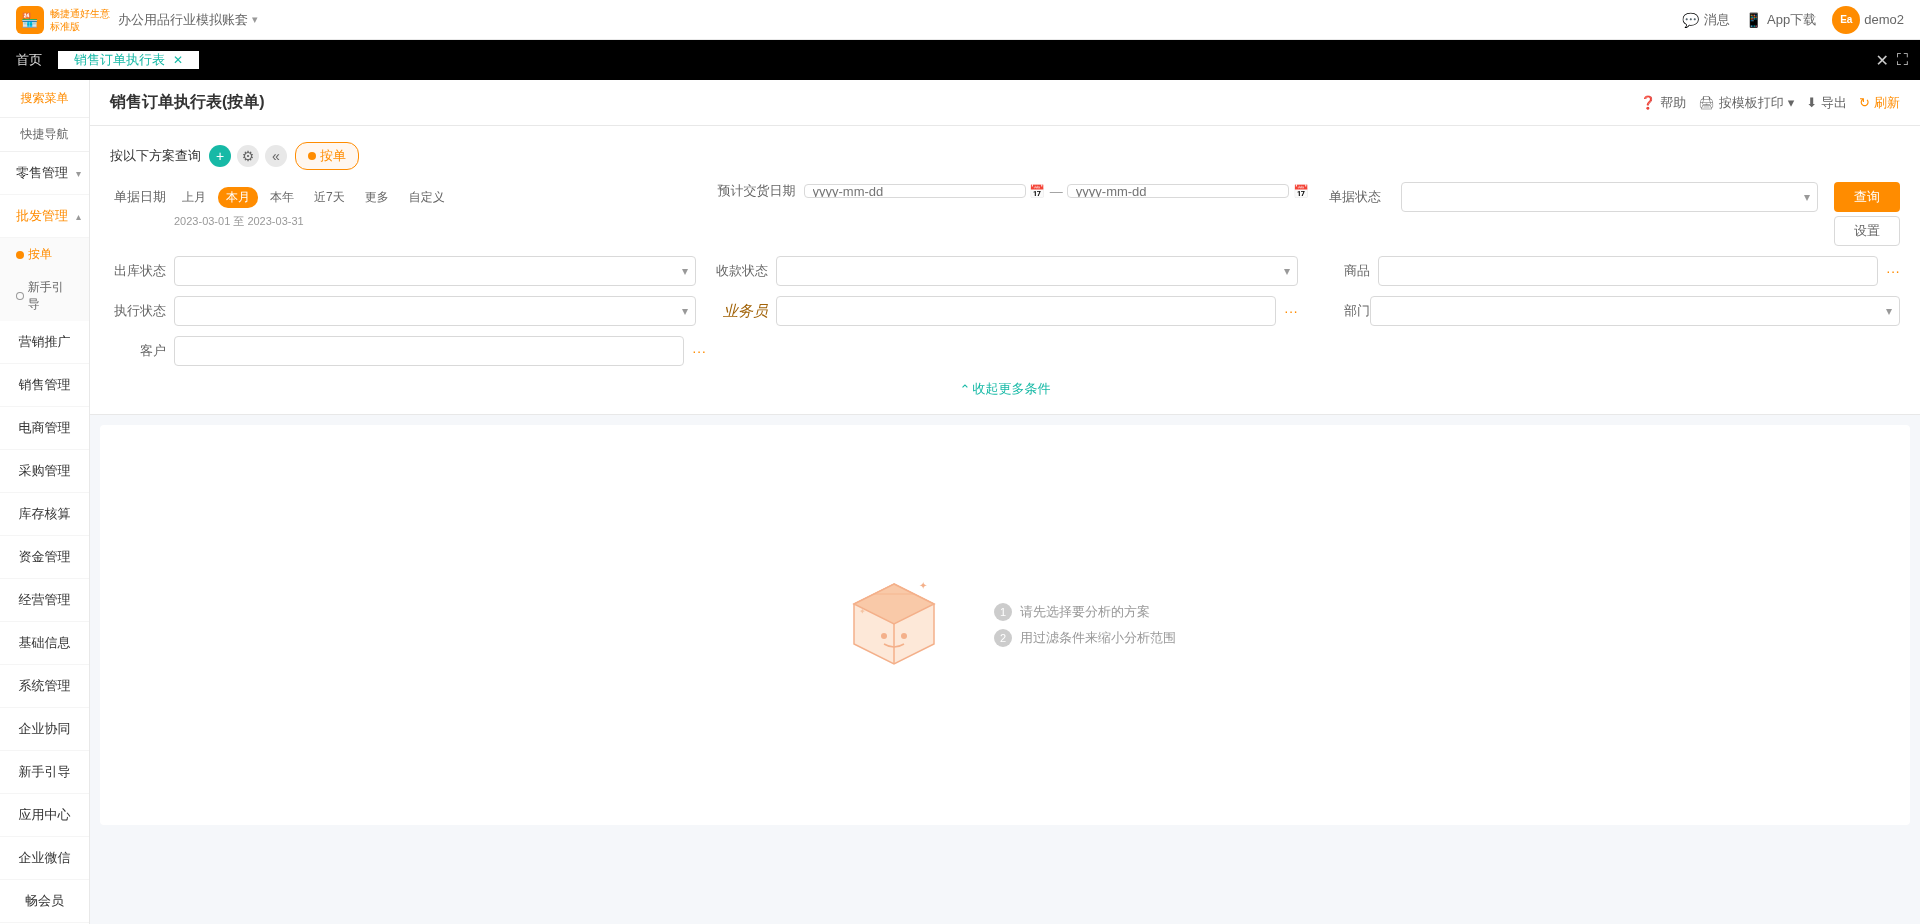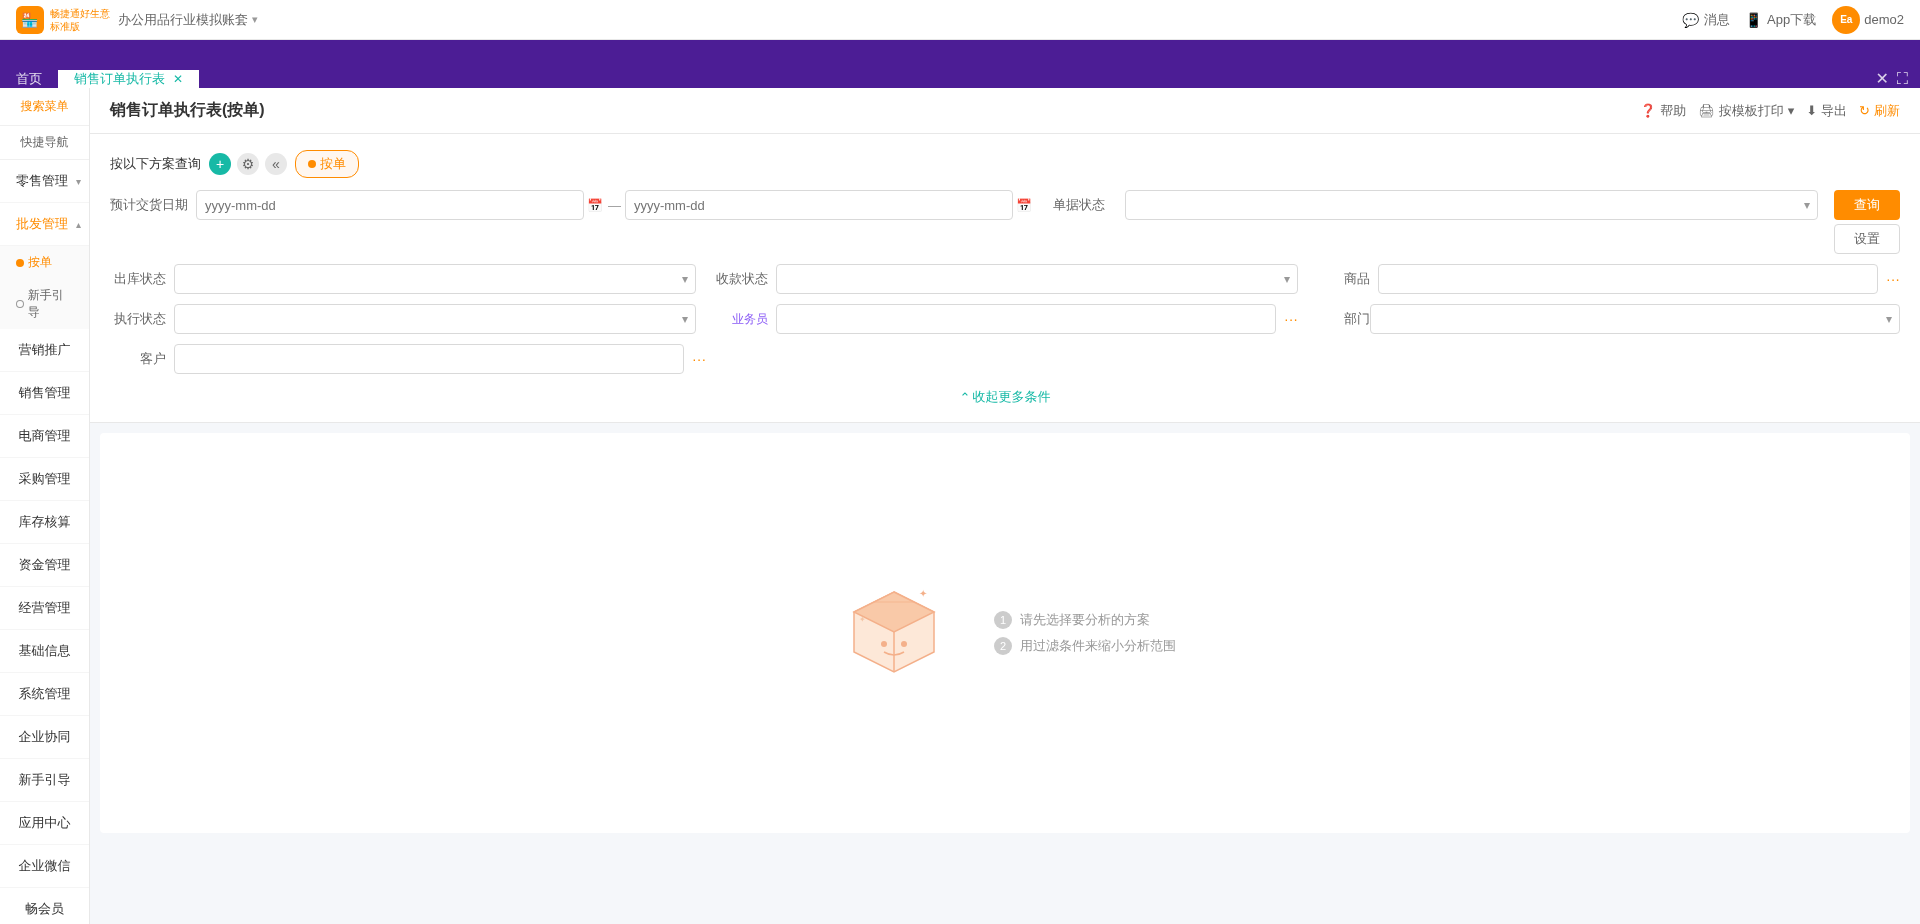--- a/index.html
+++ b/index.html
@@ -10,21 +10,21 @@
     .top-bar-left { display: flex; align-items: center; gap: 8px; }
     .logo-area { display: flex; align-items: center; gap: 6px; }
     .logo-icon { width: 28px; height: 28px; background: #ff8c00; border-radius: 6px; display: flex; align-items: center; justify-content: center; color: #fff; font-size: 14px; font-weight: bold; }
     .logo-text { font-size: 11px; color: #ff8c00; line-height: 1.2; }
     .top-bar-title { color: #666; font-size: 13px; display: flex; align-items: center; gap: 4px; }
     .top-bar-right { display: flex; align-items: center; gap: 16px; color: #666; font-size: 13px; }
     .top-bar-btn { display: flex; align-items: center; gap: 4px; cursor: pointer; }
     .avatar { width: 28px; height: 28px; border-radius: 50%; background: #ff8c00; display: flex; align-items: center; justify-content: center; color: #fff; font-size: 11px; overflow: hidden; }
 
     
-    .nav-tabs { height: 48px; background: #4c1d95; display: flex; align-items: flex-end; flex-shrink: 0; }
+    .nav-tabs { height: 40px; background: #000000; display: flex; align-items: center; flex-shrink: 0; }
     .nav-tab { display: flex; align-items: center; padding: 0 16px; color: #fff; font-size: 13px; cursor: pointer; gap: 6px; opacity: 0.85; }
     .nav-tab.active { background: #fff; color: #17b9a6; opacity: 1; gap: 8px; }
     .nav-tab-close { font-size: 12px; cursor: pointer; }
     .nav-actions { margin-left: auto; display: flex; align-items: center; padding-right: 12px; gap: 8px; }
     .nav-action-btn { color: #fff; background: none; border: none; cursor: pointer; font-size: 16px; opacity: 0.8; }
 
     
     .main-layout { display: flex; flex: 1; overflow: hidden; }
 
     
@@ -58,21 +58,21 @@
     .filter-actions { display: flex; align-items: center; gap: 6px; }
     .filter-action-btn { width: 22px; height: 22px; border-radius: 50%; border: none; cursor: pointer; display: flex; align-items: center; justify-content: center; font-size: 14px; }
     .filter-action-btn.add { background: #17b9a6; color: #fff; }
     .filter-action-btn.settings { background: #e8e8e8; color: #666; }
     .filter-action-btn.collapse { background: #e8e8e8; color: #666; }
     .plan-item { display: flex; align-items: center; gap: 4px; padding: 4px 12px; border-radius: 12px; font-size: 13px; cursor: pointer; }
     .plan-item.active { background: #fff7f0; color: #ff8c00; border: 1px solid #ff8c00; }
     .plan-dot-orange { width: 8px; height: 8px; background: #ff8c00; border-radius: 50%; }
     .filter-input { flex: 1; height: 30px; border: 1px solid #d9d9d9; border-radius: 4px; padding: 0 8px; font-size: 13px; color: #333; outline: none; }
     .filter-select { flex: 1; height: 30px; border: 1px solid #d9d9d9; border-radius: 4px; padding: 0 8px; font-size: 13px; color: #333; outline: none; background: #fff; appearance: none; }
-    .date-input { flex: 1; height: 30px; border: 1px solid #d9d9d9; border-radius: 4px; padding: 0 8px; font-size: 13px; color: #999; outline: none; }
+    .date-input { flex: 1; height: 14px; border: 1px solid #d9d9d9; border-radius: 4px; padding: 0 8px; font-size: 13px; color: #999; outline: none; }
     .date-separator { color: #999; }
     .date-tab { padding: 2px 8px; font-size: 12px; color: #666; cursor: pointer; border-radius: 2px; }
     .date-tab.active { background: #ff8c00; color: #fff; border-radius: 10px; }
 
     .filter-more-btn { color: #17b9a6; font-size: 13px; cursor: pointer; display: flex; align-items: center; gap: 2px; margin: 8px auto 0; text-align: center; width: 100%; justify-content: center; }
 
     .filter-ellipsis { color: #ff8c00; font-size: 14px; cursor: pointer; }
 
     
     .search-btn { background: #ff8c00; color: #fff; border: none; border-radius: 4px; padding: 6px 20px; font-size: 13px; cursor: pointer; white-space: nowrap; }
@@ -237,20 +237,34 @@
           <button class="filter-action-btn collapse">«</button>
         </div>
         <div class="plan-item active">
           <span class="plan-dot-orange"></span>
           <span>按单</span>
         </div>
       </div>
 
       <div style="display:flex; align-items:flex-start; gap:16px; margin-bottom:10px;">
 
+        <div style="display:flex; align-items:flex-start; gap:8px; flex:1.2;">
+          <span style="font-size:13px;color:#666;white-space:nowrap;padding-top:6px;min-width:56px;text-align:right;">单据日期</span>
+          <div style="flex:1;">
+            <div style="display:flex; align-items:center; gap:4px; height:30px;">
+              <span class="date-tab">上月</span>
+              <span class="date-tab active">本月</span>
+              <span class="date-tab">本年</span>
+              <span class="date-tab">近7天</span>
+              <span class="date-tab">更多</span>
+              <span class="date-tab">自定义</span>
+            </div>
+            <div style="font-size:11px;color:#999;margin-top:2px;">2023-03-01 至 2023-03-31</div>
+          </div>
+        </div>
 
         <div style="display:flex; align-items:center; gap:8px; flex:1.2;">
           <span style="font-size:13px;color:#666;white-space:nowrap;min-width:72px;text-align:right;">预计交货日期</span>
           <div style="display:flex;align-items:center;gap:4px;flex:1;">
             <input class="date-input" type="text" style="flex: 1 1 0%;" placeholder="yyyy-mm-dd">
             <span style="color:#ff8c00;">📅</span>
             <span class="date-separator">—</span>
             <input class="date-input" type="text" style="flex: 1 1 0%;" placeholder="yyyy-mm-dd">
             <span style="color:#ff8c00;">📅</span>
           </div>
@@ -301,21 +315,21 @@
 
         <div style="display:flex; align-items:center; gap:8px; flex:1;">
           <span style="font-size:13px;color:#666;white-space:nowrap;min-width:56px;text-align:right;">执行状态</span>
           <div style="flex:1;position:relative;">
             <select class="filter-select" style="width:100%;"></select>
             <span style="position:absolute;right:8px;top:50%;transform:translateY(-50%);color:#999;pointer-events:none;font-size:12px;">▾</span>
           </div>
         </div>
 
         <div style="display:flex; align-items:center; gap:8px; flex:1;">
-          <span style="font-size:12px;color:#8b5cf6;white-space:nowrap;min-width:56px;text-align:right;">业务员</span>
+          <span style="font-size:15px;color:#a16207;white-space:nowrap;min-width:56px;text-align:right;font-style:italic;">业务员</span>
           <input class="filter-input" type="text" style="flex: 1 1 0%;">
           <span class="filter-ellipsis">···</span>
         </div>
 
         <div style="display:flex; align-items:center; gap:0; flex:1;">
           <span style="font-size:13px;color:#666;white-space:nowrap;min-width:56px;text-align:right;">部门</span>
           <div style="flex:1;position:relative;">
             <select class="filter-select" style="width:100%;"></select>
             <span style="position:absolute;right:8px;top:50%;transform:translateY(-50%);color:#999;pointer-events:none;font-size:12px;">▾</span>
           </div>

